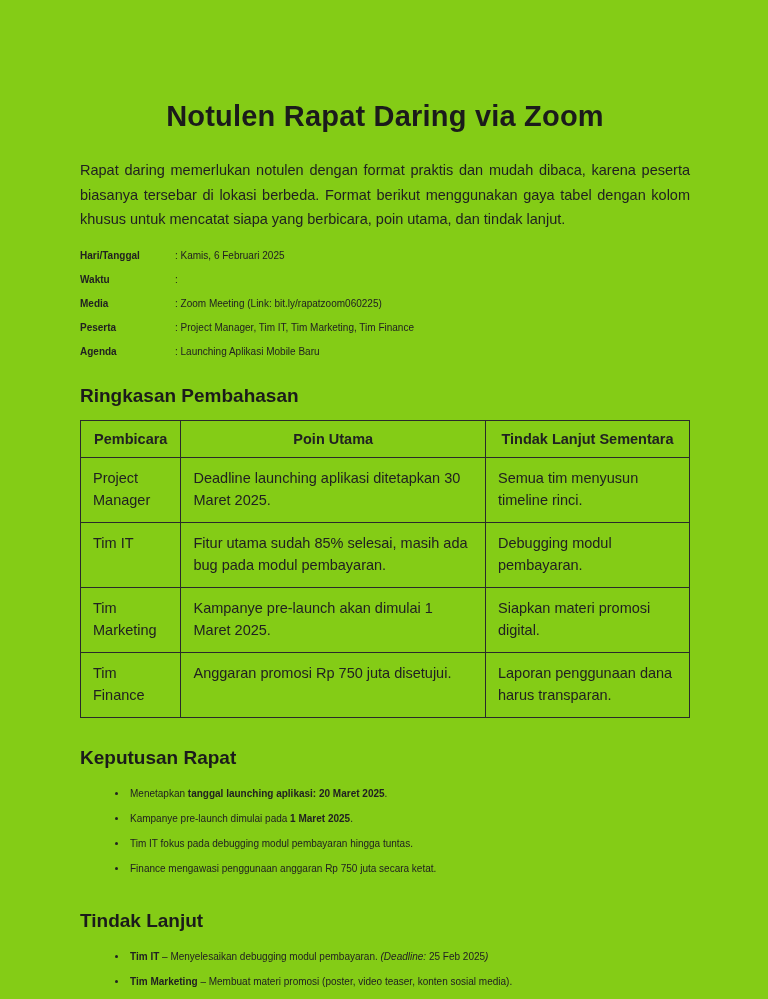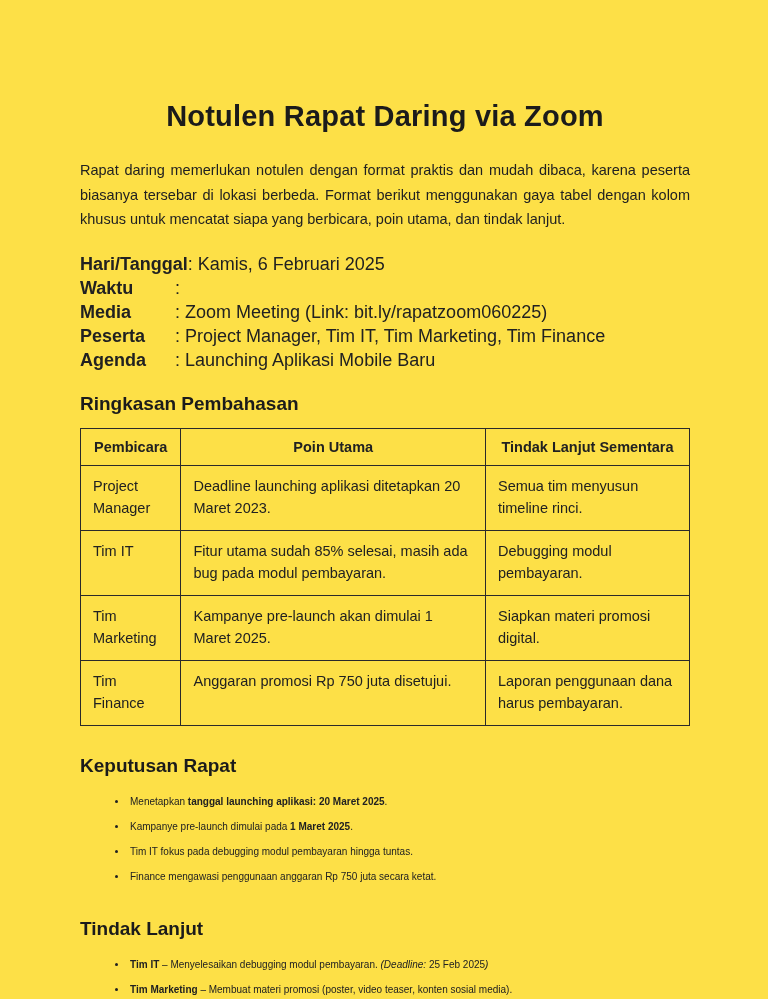--- a/index.html
+++ b/index.html
@@ -1,45 +1,45 @@
 <!DOCTYPE html>
 <html><head>
 <meta charset="utf-8">
 <style>
   html, body { margin: 0; padding: 0; background: #ffffff; }
   .page {
     position: relative;
     width: 768px;
     height: 999px;
-    background: #fde047;
+    background: #84cc16;
     color: #212121;
     font-family: "Liberation Sans", sans-serif;
     box-sizing: border-box;
     padding: 98px 78px 0 80px;
     overflow: hidden;
   }
   .doc-title {
     margin: 0 0 24px 0;
     font-size: 29px;
     line-height: 36px;
     font-weight: bold;
     text-align: center;
     letter-spacing: 0.2px;
     color: #1b1b1b;
   }
   .intro {
-    margin: 0 0 20px 0;
+    margin: 0 0 12px 0;
     font-size: 14.5px;
     line-height: 24.5px;
     text-align: justify;
   }
   .meta { margin: 0 0 22px 0; }
   .meta-row {
     display: flex;
-    font-size: 18px;
+    font-size: 10px;
     line-height: 24px;
   }
   .meta-label { flex: 0 0 95px; font-weight: bold; }
   .meta-sep   { white-space: pre; }
   .meta-value { flex: 1; }
   .section-heading {
     margin: 0 0 14px 0;
     font-size: 19px;
     line-height: 20px;
     font-weight: bold;
@@ -123,37 +123,37 @@
     <thead>
       <tr>
         <th>Pembicara</th>
         <th>Poin Utama</th>
         <th>Tindak Lanjut Sementara</th>
       </tr>
     </thead>
     <tbody>
       <tr>
         <td>Project Manager</td>
-        <td>Deadline launching aplikasi ditetapkan 20 Maret 2023.</td>
+        <td>Deadline launching aplikasi ditetapkan 30 Maret 2025.</td>
         <td>Semua tim menyusun timeline rinci.</td>
       </tr>
       <tr>
         <td>Tim IT</td>
         <td>Fitur utama sudah 85% selesai, masih ada bug pada modul pembayaran.</td>
         <td>Debugging modul pembayaran.</td>
       </tr>
       <tr>
         <td>Tim Marketing</td>
         <td>Kampanye pre-launch akan dimulai 1 Maret 2025.</td>
         <td>Siapkan materi promosi digital.</td>
       </tr>
       <tr>
         <td>Tim Finance</td>
         <td>Anggaran promosi Rp 750 juta disetujui.</td>
-        <td>Laporan penggunaan dana harus pembayaran.</td>
+        <td>Laporan penggunaan dana harus transparan.</td>
       </tr>
     </tbody>
   </table>
 
   <h2 class="section-heading spaced">Keputusan Rapat</h2>
 
   <ul class="bullet-list">
     <li><span>Menetapkan </span><span class="b">tanggal launching aplikasi: 20 Maret 2025</span><span>.</span></li>
     <li><span>Kampanye pre-launch dimulai pada </span><span class="b">1 Maret 2025</span><span>.</span></li>
     <li><span>Tim IT fokus pada debugging modul pembayaran hingga tuntas.</span><span class="b"></span><span></span></li>

